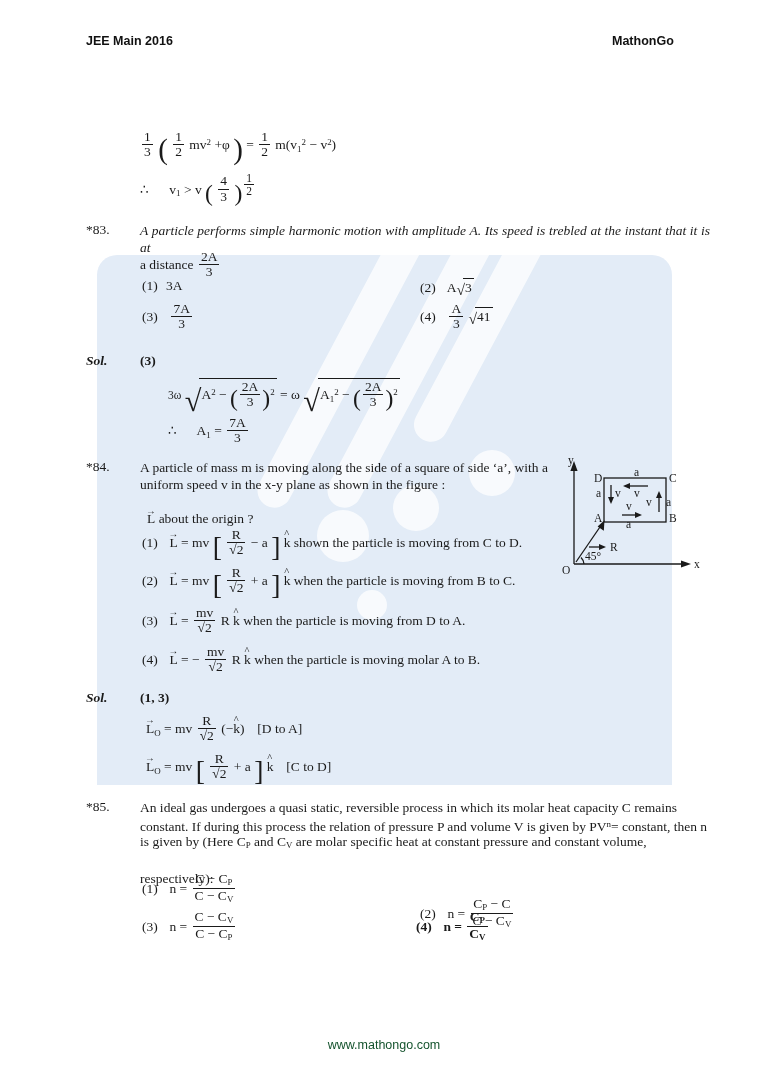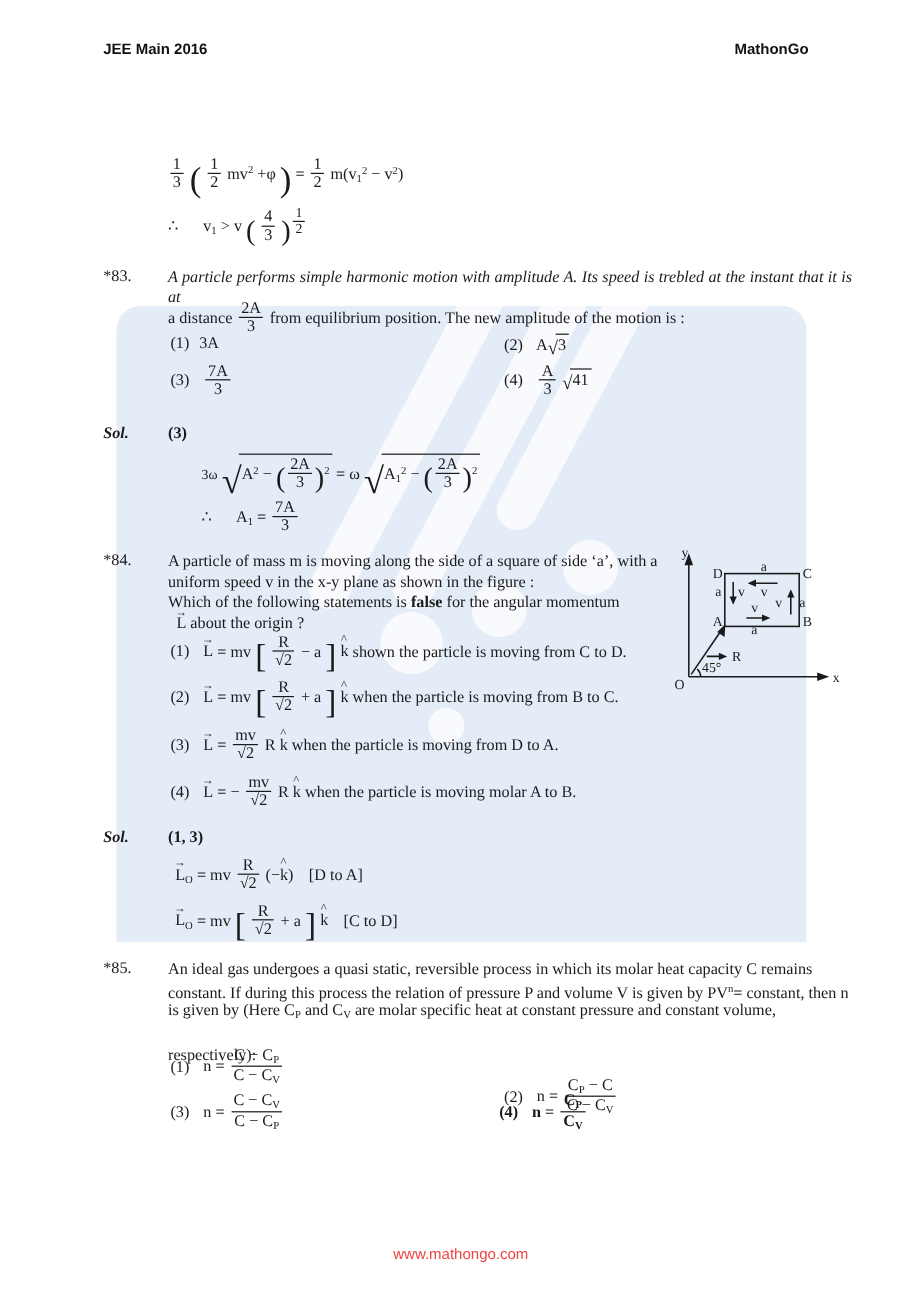--- a/index.html
+++ b/index.html
@@ -27,21 +27,21 @@
 
   
   .hdr{
     position:absolute; top:34px; font-family:"Liberation Sans", sans-serif;
     font-weight:bold; font-size:12.5px; color:#111;
   }
   .hdr-left{ left:86px; }
   .hdr-right{ left:612px; }
   .footer{
     position:absolute; top:1038px; left:0; width:768px; text-align:center;
-    font-family:"Liberation Sans", sans-serif; font-size:12.5px; color:#ef4444;
+    font-family:"Liberation Sans", sans-serif; font-size:12.5px; color:#14532d;
   }
 
   
   .blk{ position:absolute; }
   .qnum{ position:absolute; font-size:13.5px; }
   .sollbl{ position:absolute; font-style:italic; font-weight:bold; font-size:13.5px; }
   .body-txt{ font-size:13.5px; line-height:17px; text-align:justify; }
   b.bold{ font-weight:bold; }
 
   
@@ -121,21 +121,20 @@
     <span class="medparen">(</span>
     <span class="frac"><span class="num">4</span><span class="den">3</span></span>
     <span class="medparen">)</span><sup><span class="frac sm"><span class="num">1</span><span class="den">2</span></span></sup>
   </div>
 
   <div class="qnum" style="left:86px; top:222px;">*83.</div>
   <div class="blk body-txt" style="left:140px; top:222px; width:570px;font-style:italic;">A particle performs simple harmonic motion with amplitude A. Its speed is trebled at the instant that it is at</div>
   <div class="blk math" style="left:140px; top:250px;">
     <span>a distance</span>
     <span class="frac"><span class="num">2A</span><span class="den">3</span></span>
-    <span>from equilibrium position. The new amplitude of the motion is :</span>
   </div>
 
   <div class="opt" style="left:142px; top:278px;">
     <span class="lbl">(1)</span><span>3A</span>
   </div>
   <div class="opt" style="left:420px; top:278px;">
     <span class="lbl">(2)</span>
     <span>A</span><span class="sqrt"><span class="rad">√</span><span class="bar">3</span></span>
   </div>
   <div class="opt" style="left:142px; top:302px;">
@@ -171,25 +170,20 @@
     <span>∴</span>
     <span style="display:inline-block;width:14px;"></span>
     <span>A</span><sub>1</sub>
     <span>=</span>
     <span class="frac"><span class="num">7A</span><span class="den">3</span></span>
   </div>
 
   <div class="qnum" style="left:86px; top:459px;">*84.</div>
   <div class="blk body-txt" style="left:140px; top:459px; width:408px;">A particle of mass m is moving along the side of a square of side ‘a’, with a</div>
   <div class="blk body-txt" style="left:140px; top:476px; width:408px;">uniform speed v in the x-y plane as shown in the figure :</div>
-  <div class="blk body-txt" style="left:140px; top:493px; width:408px;">
-    <span>Which of the following statements is</span>
-    <b class="bold">false</b>
-    <span>for the angular momentum</span>
-  </div>
   <div class="blk body-txt" style="left:147px; top:510px; width:408px;">
     <span class="vec">L</span><span> about the origin ?</span>
   </div>
 
   <div class="figure">
     <svg width="148" height="125" viewBox="0 0 148 125">
       <g stroke="#1a1a1a" stroke-width="1.3" fill="none">
 
         <line x1="18" y1="112" x2="18" y2="16"></line>
         <polygon points="18,9 14.4,19 21.6,19" fill="#1a1a1a" stroke="none"></polygon>

